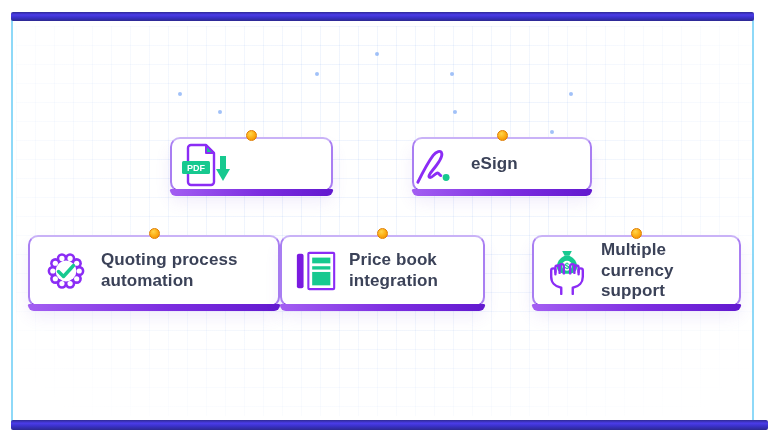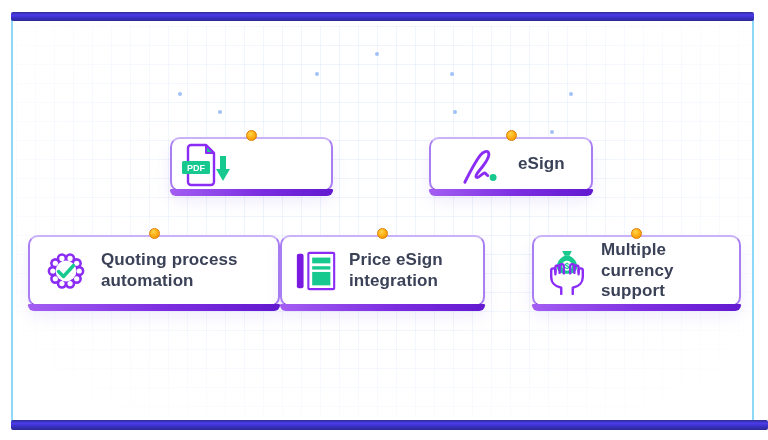--- a/index.html
+++ b/index.html
@@ -56,21 +56,21 @@
     background:radial-gradient(circle at 38% 30%,#ffd54d 0%,#fdb017 48%,#ee8700 100%);
     border:1px solid #e07c00;box-sizing:border-box;
   }
   .label{
     font-size:17px;line-height:1.22;font-weight:600;color:#3b4258;
     letter-spacing:.1px;flex:1;
   }
   .icon{flex:0 0 auto;display:block;}
   
   #card-pdf      {left:170px;top:137px;width:163px;height:55px;padding:0 6px 0 8px;}
-  #card-esign    {left:429px;top:137px;width:164px;height:55px;padding:0 8px 0 30px;}
+  #card-esign    {left:412px;top:137px;width:180px;height:55px;padding:0 8px 0 0;}
   #card-quoting  {left:28px; top:235px;width:252px;height:72px;padding:0 8px 0 12px;}
   #card-price    {left:280px;top:235px;width:205px;height:72px;padding:0 8px 0 12px;}
   #card-currency {left:532px;top:235px;width:209px;height:72px;padding:0 6px 0 10px;}
 </style>
 </head>
 <body>
 
 <div id="canvas">
 
   <div class="frame-border"></div>
@@ -146,21 +146,21 @@
 
   <div class="card" id="card-price">
     <span class="connector-dot"></span>
     <svg class="icon" width="44" height="44" viewBox="0 0 46 44">
       <rect x="3" y="4" width="7" height="36" rx="2" fill="#7a1ae0"></rect>
       <rect x="15" y="3" width="27" height="38" rx="1" fill="#ffffff" stroke="#8b2cf5" stroke-width="2.2"></rect>
       <rect x="19" y="8" width="19" height="6" fill="#17c98f"></rect>
       <rect x="19" y="17" width="19" height="3.5" fill="#17c98f"></rect>
       <rect x="19" y="23" width="19" height="14" fill="#17c98f"></rect>
     </svg>
-    <span class="label">Price eSign integration</span>
+    <span class="label">Price book integration</span>
   </div>
 
   <div class="card" id="card-currency">
     <span class="connector-dot"></span>
     <svg class="icon" width="46" height="48" viewBox="0 0 48 50">
       <polygon points="19,4 29,4 26.5,9 21.5,9" fill="#17c98f"></polygon>
       <path d="M21.5 9 H26.5 C31.5 11.5 34.5 15.5 34.5 20.5 C34.5 25.5 30 28 24 28 C18 28 13.5 25.5 13.5 20.5 C13.5 15.5 16.5 11.5 21.5 9 Z" fill="#17c98f"></path>
       <circle cx="24" cy="19.5" r="5.2" fill="#ffffff"></circle>
       <text x="24" y="22.6" text-anchor="middle" font-size="8.5" font-weight="bold" fill="#17c98f">$</text>
       <g fill="none" stroke="#8b2cf5" stroke-width="2.5" stroke-linecap="round" stroke-linejoin="round">

